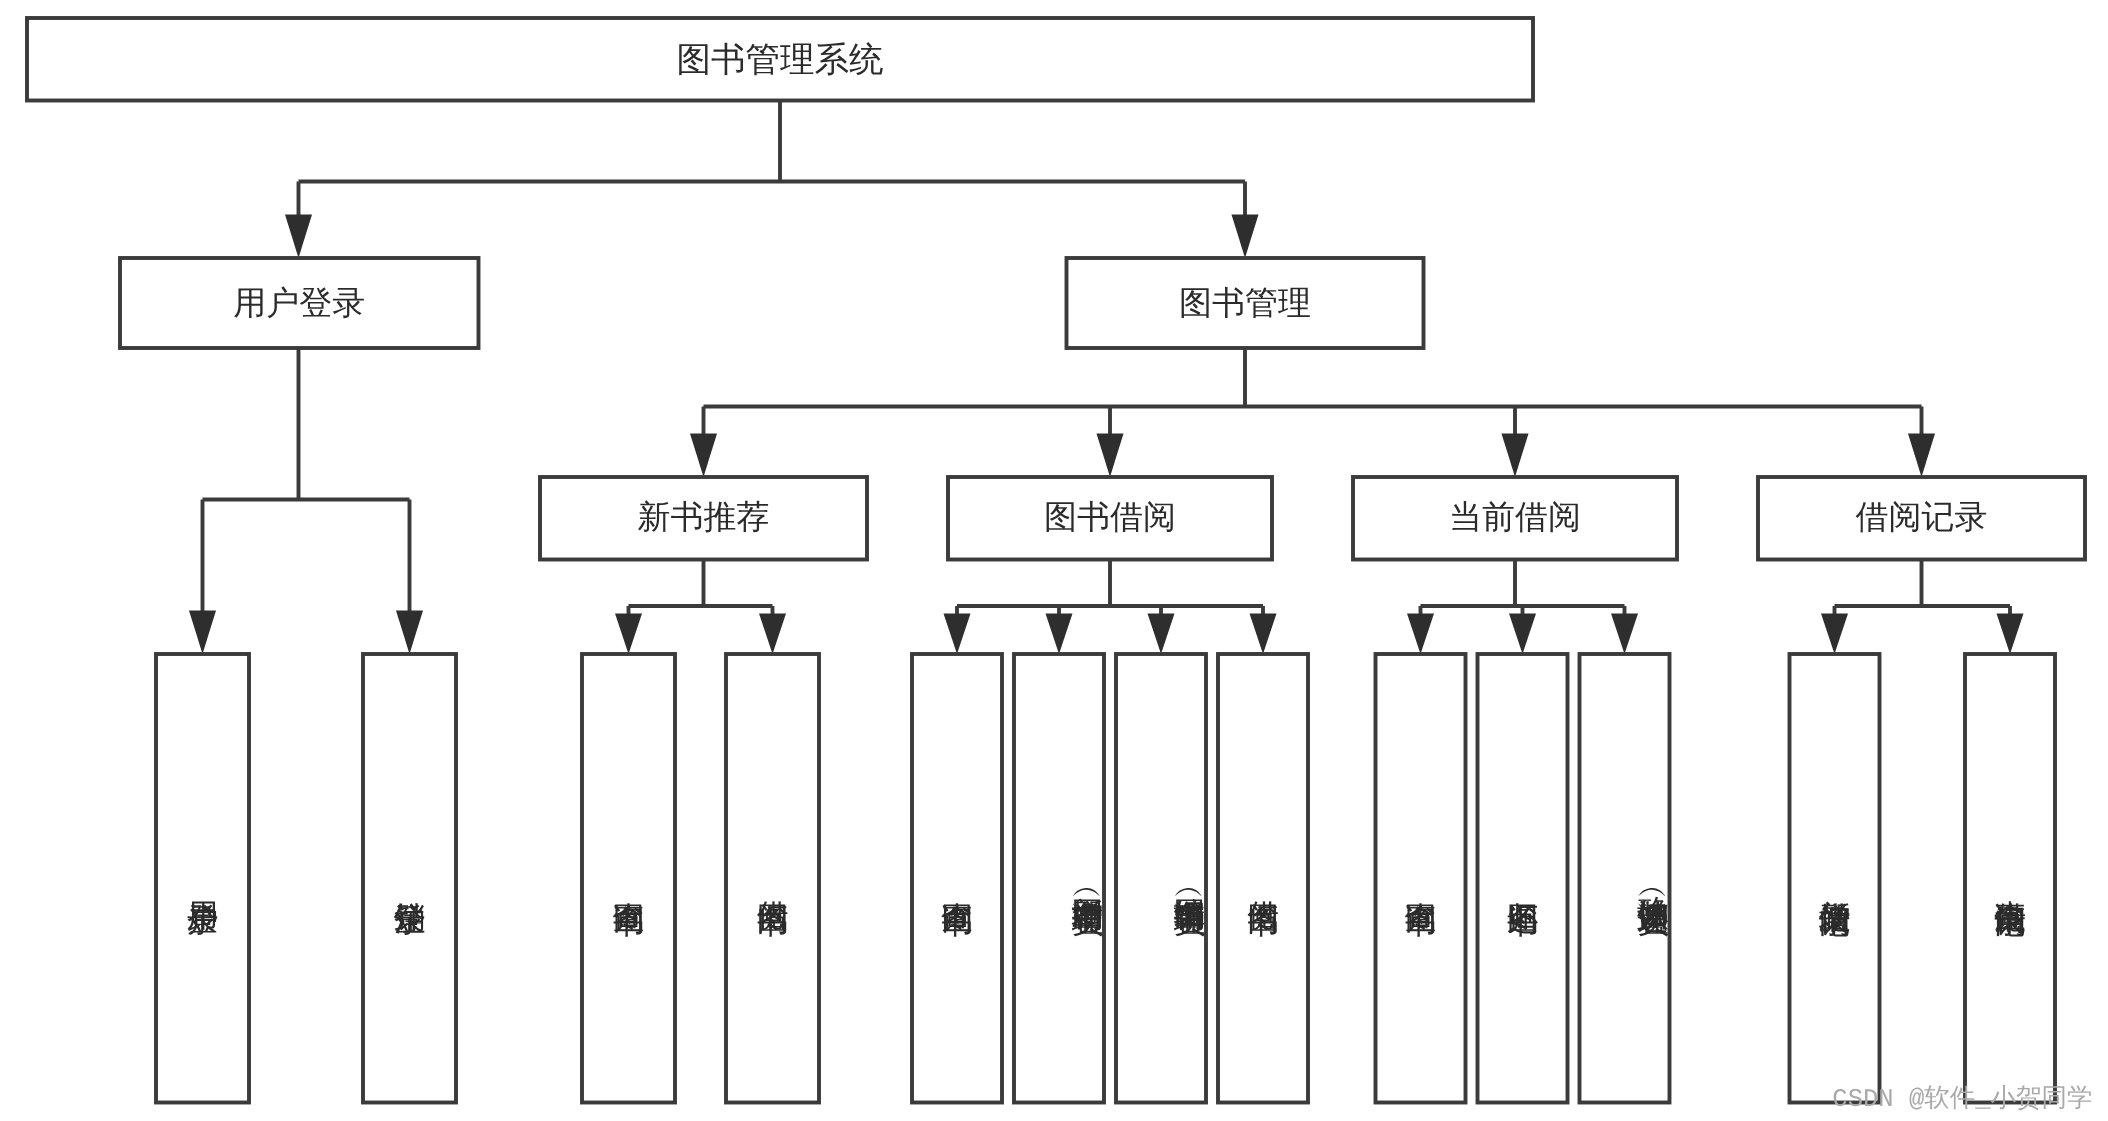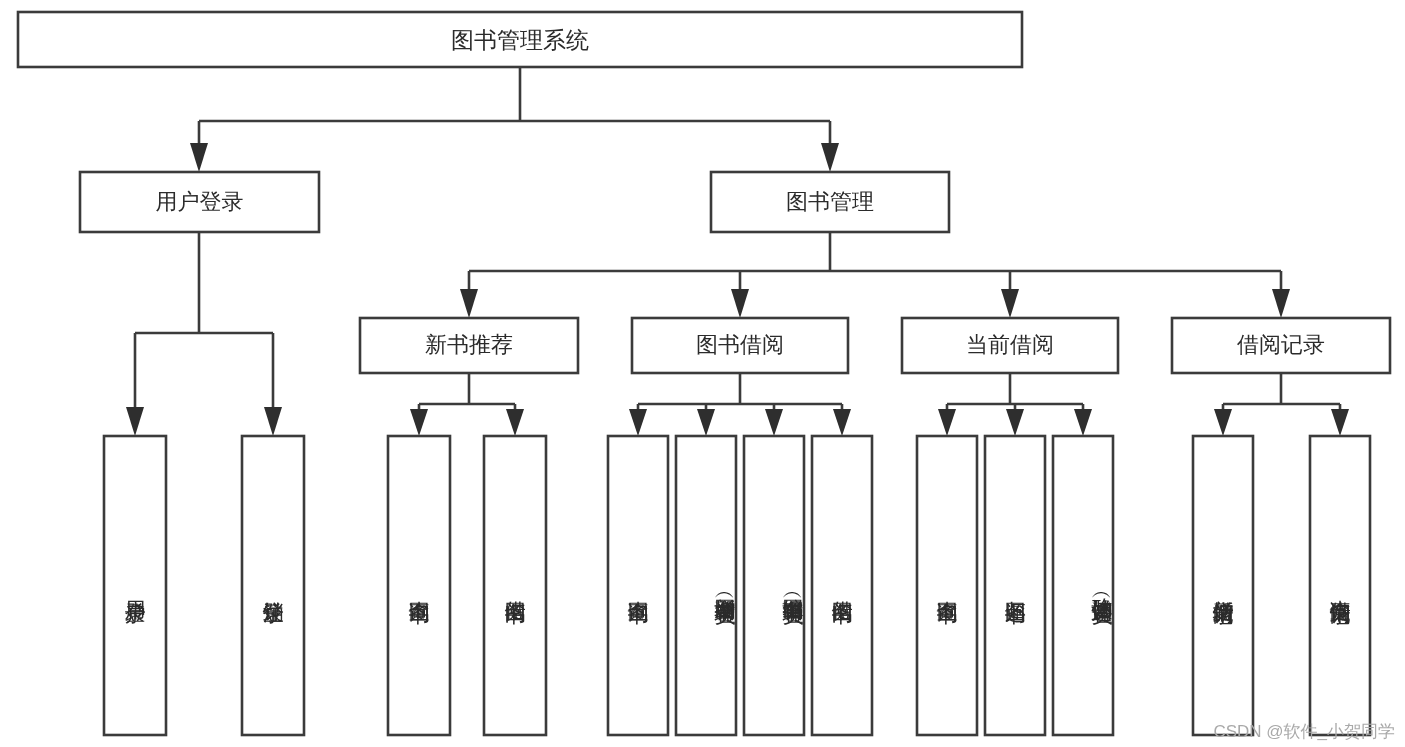--- a/index.html
+++ b/index.html
@@ -69,21 +69,21 @@
     color: #2b2b2b;
     letter-spacing: 1px;
     white-space: nowrap;
     pointer-events: none;
     user-select: none;
   }
   #watermark {
     position: absolute;
     right: 10px;
     bottom: 4px;
-    font-family: Liberation Sans, sans-serif;
+    font-family: Liberation Mono, monospace;
     font-size: 17px;
     color: #a9a9a9;
     white-space: nowrap;
     user-select: none;
   }
 </style>
 </head>
 <body>
 
 <div id="diagram-root">

